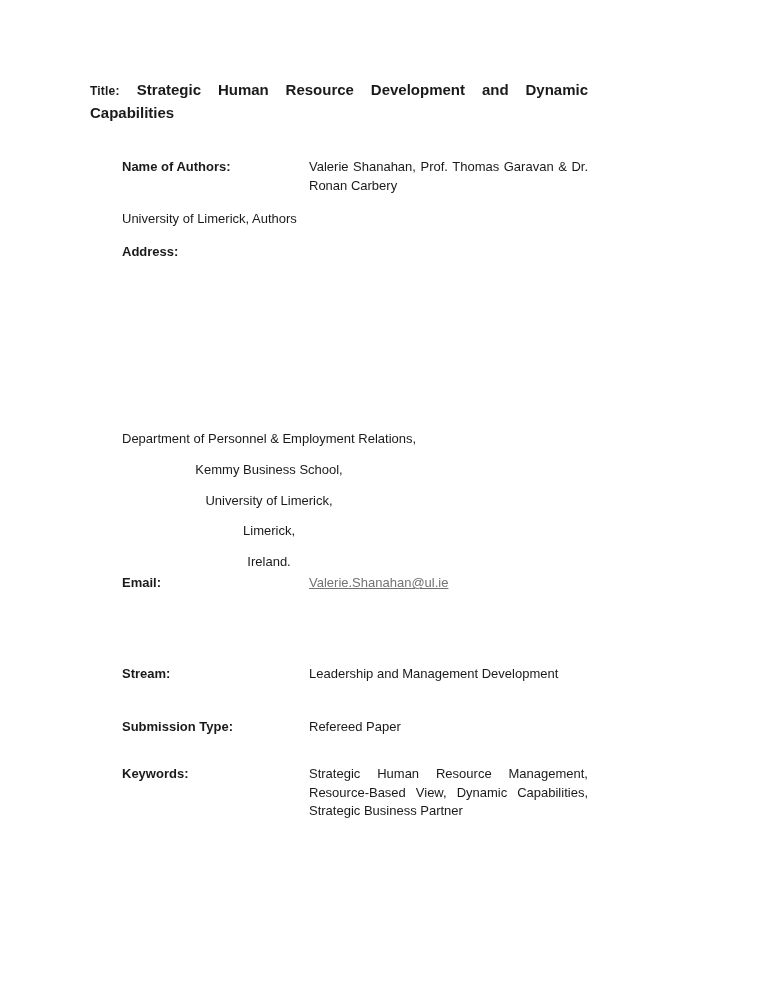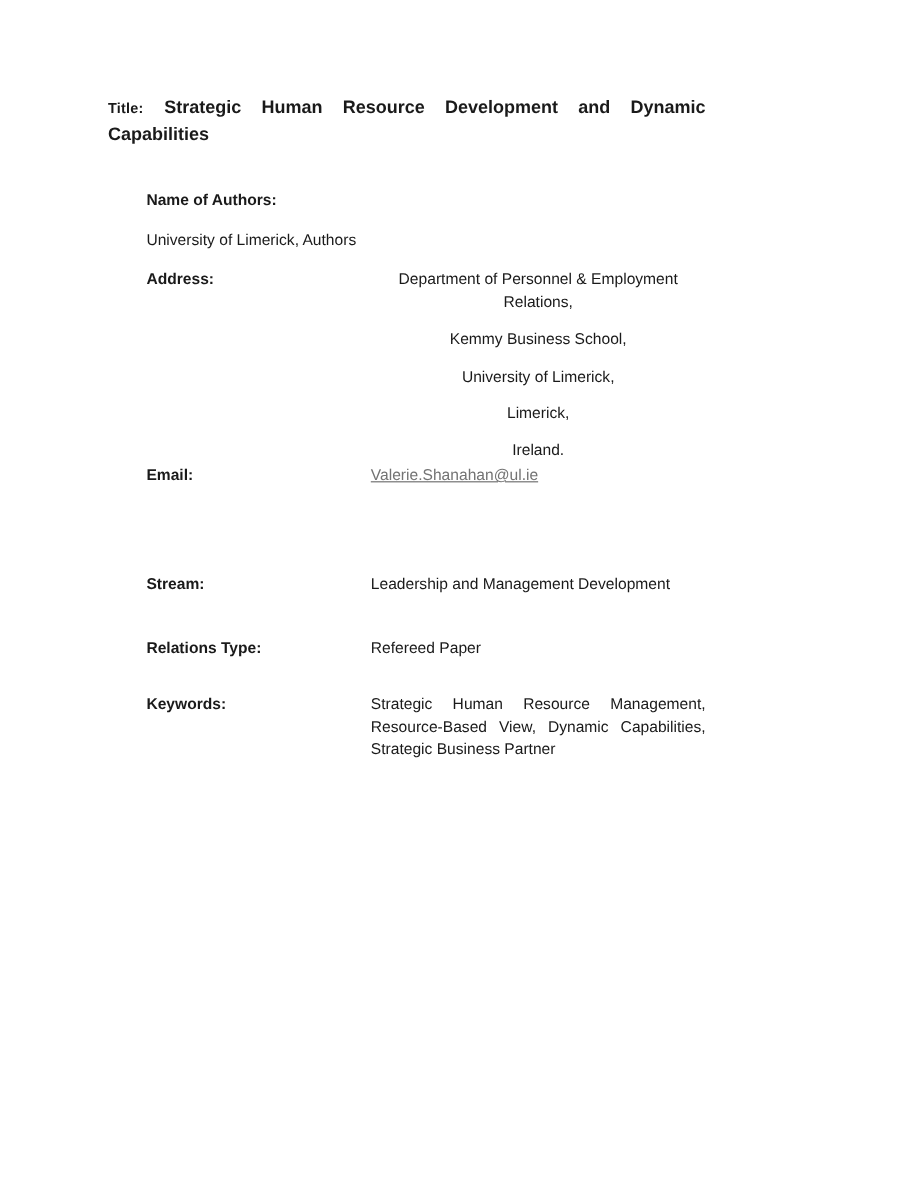--- a/index.html
+++ b/index.html
@@ -44,21 +44,21 @@
   }
   .value {
     flex: 1 1 auto;
     font-size: 13px;
     line-height: 1.45;
   }
   .justify { text-align: justify; }
   .addr-line { margin: 0 0 12px 0; text-align: center; }
   .addr-line:last-child { margin-bottom: 0; }
   .mb-row   { margin-bottom: 14px; }
-  .mb-addr  { margin-bottom: 2px; }
+  .mb-addr  { margin-bottom: 2px; flex-direction: column; }
   .mb-email { margin-bottom: 72px; }
   .mb-stream { margin-bottom: 34px; }
   .mb-sub   { margin-bottom: 28px; }
   a.email-link {
     color: #737373;
     text-decoration: underline;
     cursor: pointer;
   }
 </style>
 </head>
@@ -67,20 +67,21 @@
 <div class="page">
 
   <p class="title-block">
     <span class="title-label">Title:</span>
     <span> </span>
     <span class="title-text">Strategic Human Resource Development and Dynamic Capabilities</span>
   </p>
 
   <div class="row mb-row">
     <div class="label">Name of Authors:</div>
+    <div class="value justify">Valerie Shanahan, Prof. Thomas Garavan &amp; Dr. Ronan Carbery</div>
   </div>
 
   <div class="row mb-row">
     <div class="value">University of Limerick, Authors</div>
   </div>
 
   <div class="row mb-addr">
     <div class="label">Address:</div>
     <div class="value">
       <p class="addr-line">Department of Personnel &amp; Employment Relations,</p>
@@ -97,21 +98,21 @@
       <a class="email-link">Valerie.Shanahan@ul.ie</a>
     </div>
   </div>
 
   <div class="row mb-stream">
     <div class="label">Stream:</div>
     <div class="value">Leadership and Management Development</div>
   </div>
 
   <div class="row mb-sub">
-    <div class="label">Relations Type:</div>
+    <div class="label">Submission Type:</div>
     <div class="value">Refereed Paper</div>
   </div>
 
   <div class="row">
     <div class="label">Keywords:</div>
     <div class="value justify">Strategic Human Resource Management, Resource-Based View, Dynamic Capabilities, Strategic Business Partner</div>
   </div>
 
 </div>
 

